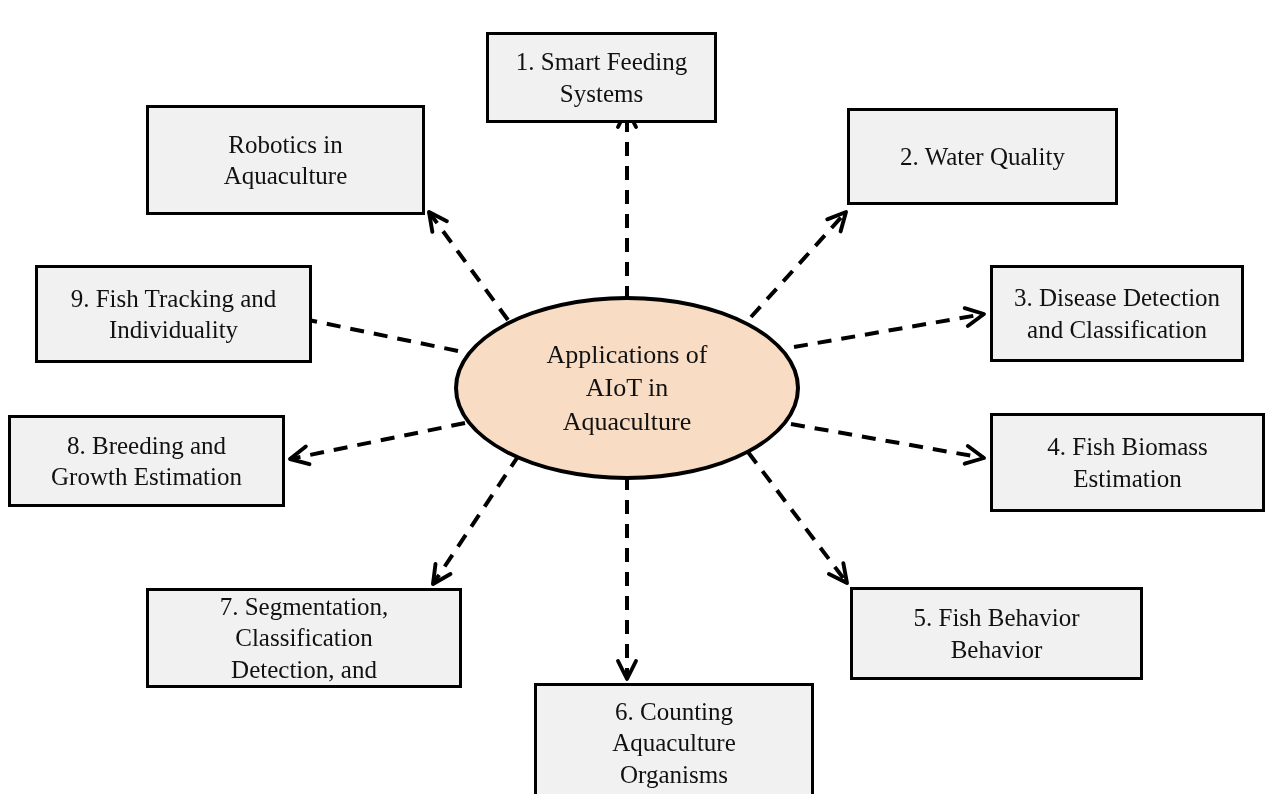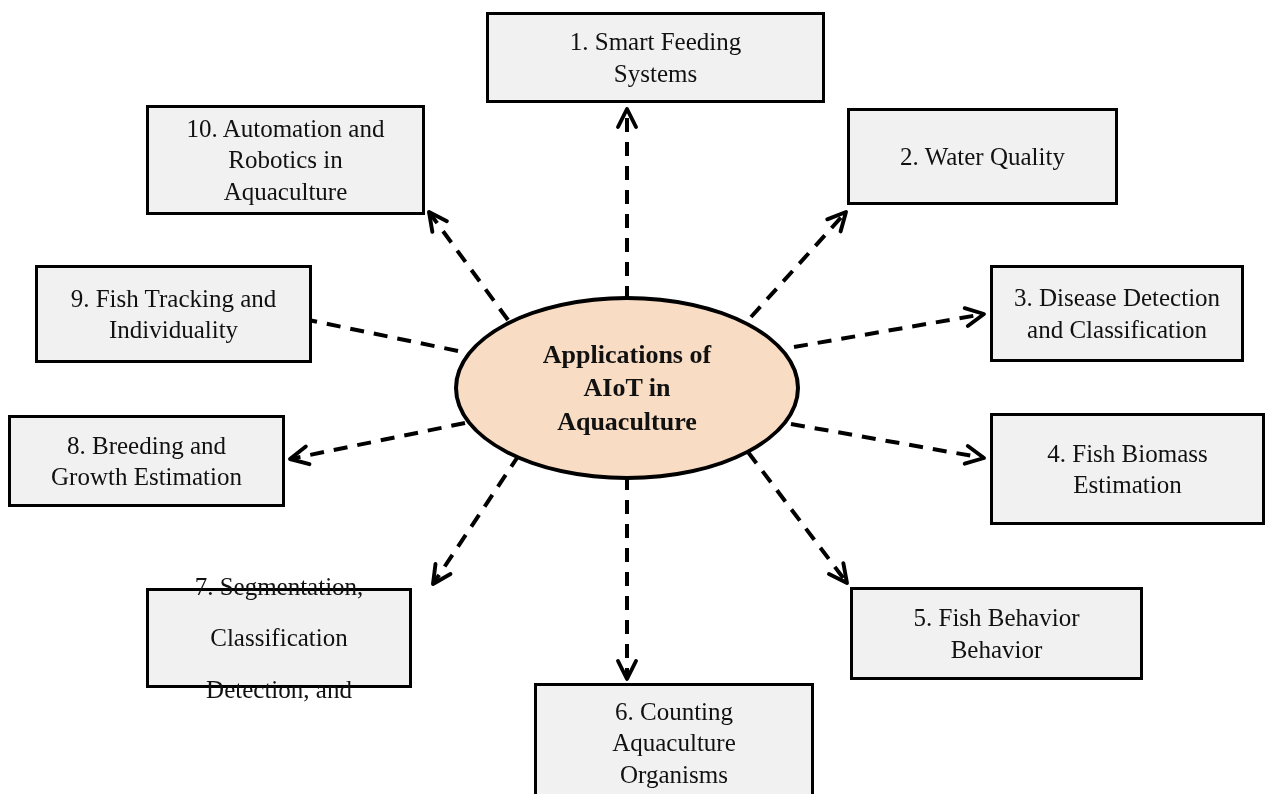--- a/index.html
+++ b/index.html
@@ -53,21 +53,21 @@
     height: 184px;
     box-sizing: border-box;
     background: #f8dcc4;
     border: 4px solid #000000;
     border-radius: 50%;
     display: flex;
     flex-direction: column;
     align-items: center;
     justify-content: center;
     text-align: center;
-    font-weight: bold;
+    font-weight: normal;
     font-size: 26px;
     line-height: 1.28;
     color: #111111;
   }
 </style>
 </head>
 <body>
 
 <div class="canvas">
 
@@ -88,65 +88,64 @@
     <line x1="458" y1="351" x2="289" y2="316" marker-end="url(#ah)"></line>
     <line x1="508" y1="320" x2="429" y2="212" marker-end="url(#ah)"></line>
   </svg>
 
   <div class="center-ellipse">
     <span class="line">Applications of</span>
     <span class="line">AIoT in</span>
     <span class="line">Aquaculture</span>
   </div>
 
-  <div class="node" style="left:486px; top:12px; width:339px; height:91px;text-align:center;">
+  <div class="node" style="left:486px; top:32px; width:231px; height:91px;text-align:center;">
     <span class="line">1. Smart Feeding</span>
     <span class="line">Systems</span>
   </div>
 
   <div class="node" style="left:847px; top:108px; width:271px; height:97px;">
     <span class="line">2. Water Quality</span>
   </div>
 
   <div class="node" style="left:990px; top:265px; width:254px; height:97px;">
     <span class="line">3. Disease Detection</span>
     <span class="line">and Classification</span>
   </div>
 
-  <div class="node" style="left:990px; top:413px; width:275px; height:112px;">
+  <div class="node" style="left:990px; top:413px; width:275px; height:99px;">
     <span class="line">4. Fish Biomass</span>
     <span class="line">Estimation</span>
   </div>
 
   <div class="node" style="left:850px; top:587px; width:293px; height:93px;">
     <span class="line">5. Fish Behavior</span>
     <span class="line">Behavior</span>
   </div>
 
   <div class="node" style="left:498px; top:683px; width:280px; height:120px;margin-left:36px;">
     <span class="line">6. Counting</span>
     <span class="line">Aquaculture</span>
     <span class="line">Organisms</span>
   </div>
 
-  <div class="node" style="left:146px; top:588px; width:266px; height:100px;gap:20px;">
+  <div class="node" style="left:146px; top:588px; width:316px; height:100px;">
     <span class="line">7. Segmentation,</span>
     <span class="line">Classification</span>
     <span class="line">Detection, and</span>
   </div>
 
   <div class="node" style="left:8px; top:415px; width:277px; height:92px;text-align:center;">
     <span class="line">8. Breeding and</span>
     <span class="line">Growth Estimation</span>
   </div>
 
   <div class="node" style="left:8px; top:265px; width:277px; height:98px;margin-left:27px;">
     <span class="line">9. Fish Tracking and</span>
     <span class="line">Individuality</span>
   </div>
 
   <div class="node" style="left:146px; top:105px; width:279px; height:110px;">
-    <span class="line">10. Automation and</span>
     <span class="line">Robotics in</span>
     <span class="line">Aquaculture</span>
   </div>
 
 </div>
 
 </body></html>

